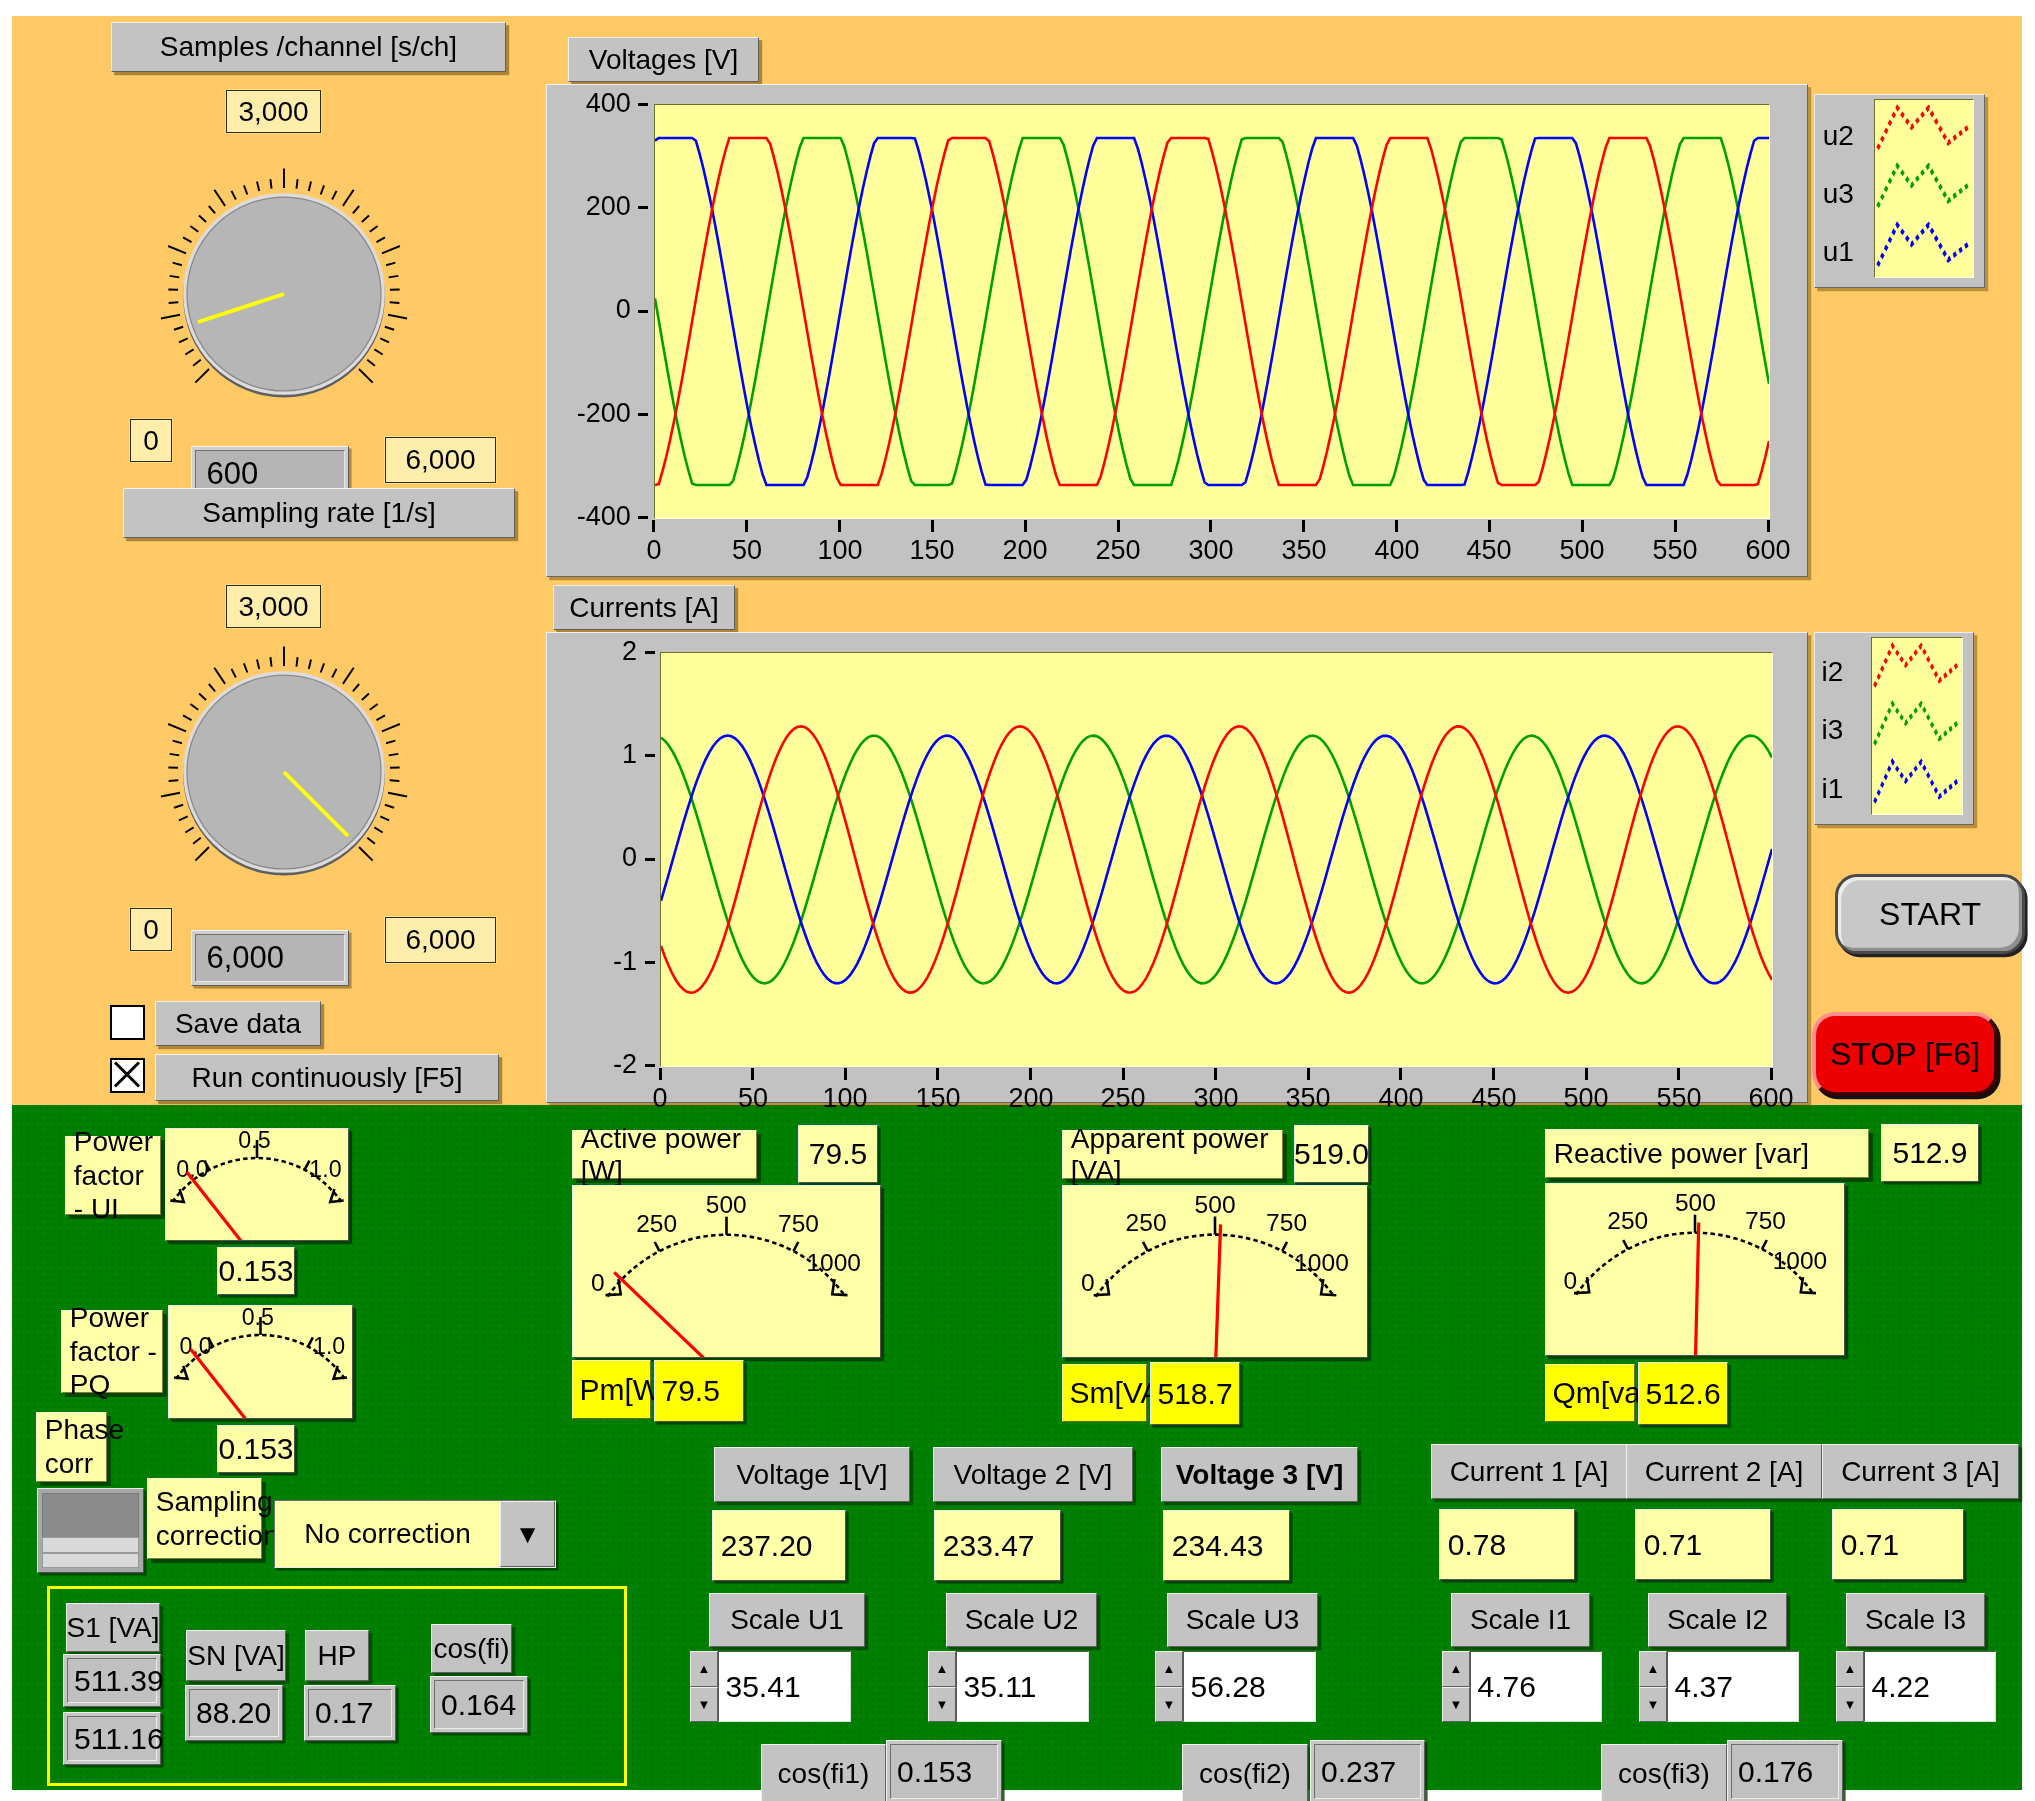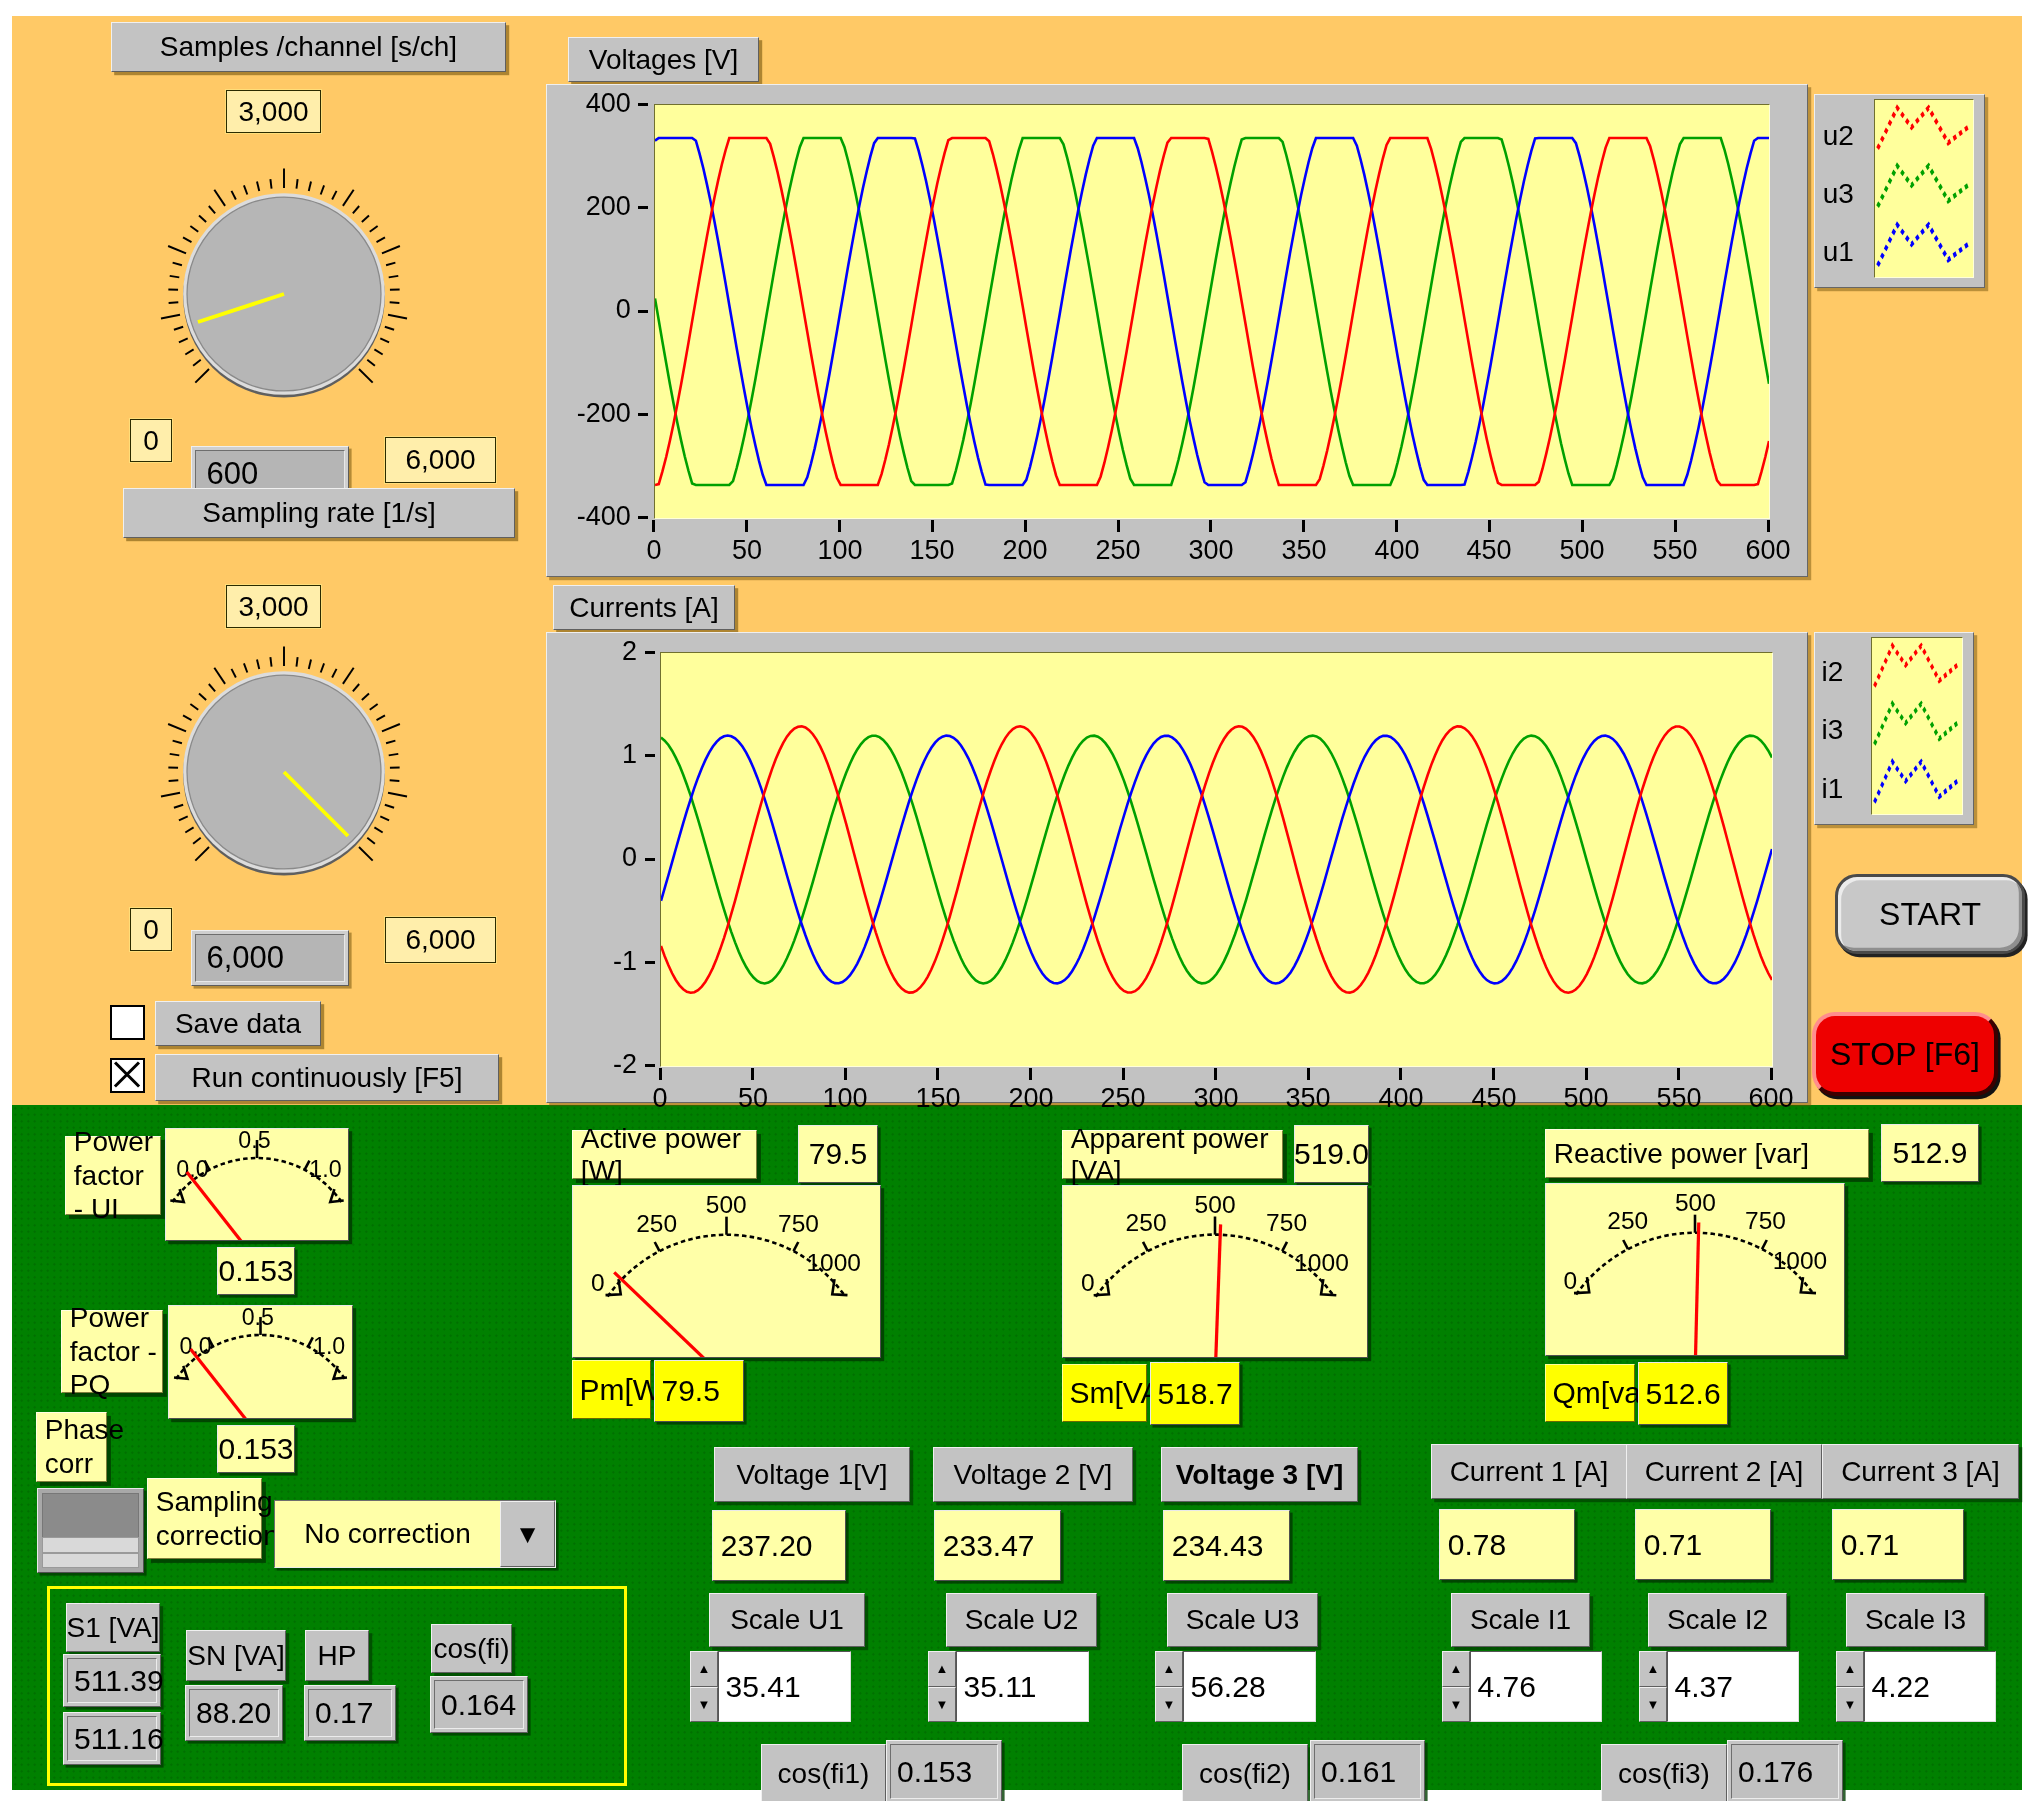--- a/index.html
+++ b/index.html
@@ -582,20 +582,20 @@
       </div>
     <div class="sfield">4.22</div>
   </div>
 
   <div class="abs glab glab2" style="left:761px;top:1744px;width:123px;height:57px;">cos(fi1)</div>
   <div class="abs gval" style="left:886px;top:1740px;width:116px;height:63px;box-sizing:border-box;">
       <div class="field">0.153</div>
     </div>
   <div class="abs glab glab2" style="left:1182px;top:1744px;width:124px;height:57px;">cos(fi2)</div>
   <div class="abs gval" style="left:1310px;top:1740px;width:115px;height:63px;box-sizing:border-box;">
-      <div class="field">0.161</div>
+      <div class="field">0.237</div>
     </div>
   <div class="abs glab glab2" style="left:1601px;top:1744px;width:124px;height:57px;">cos(fi3)</div>
   <div class="abs gval" style="left:1727px;top:1740px;width:116px;height:63px;box-sizing:border-box;">
       <div class="field">0.176</div>
     </div>
 </div>
 
 
 </body></html>

